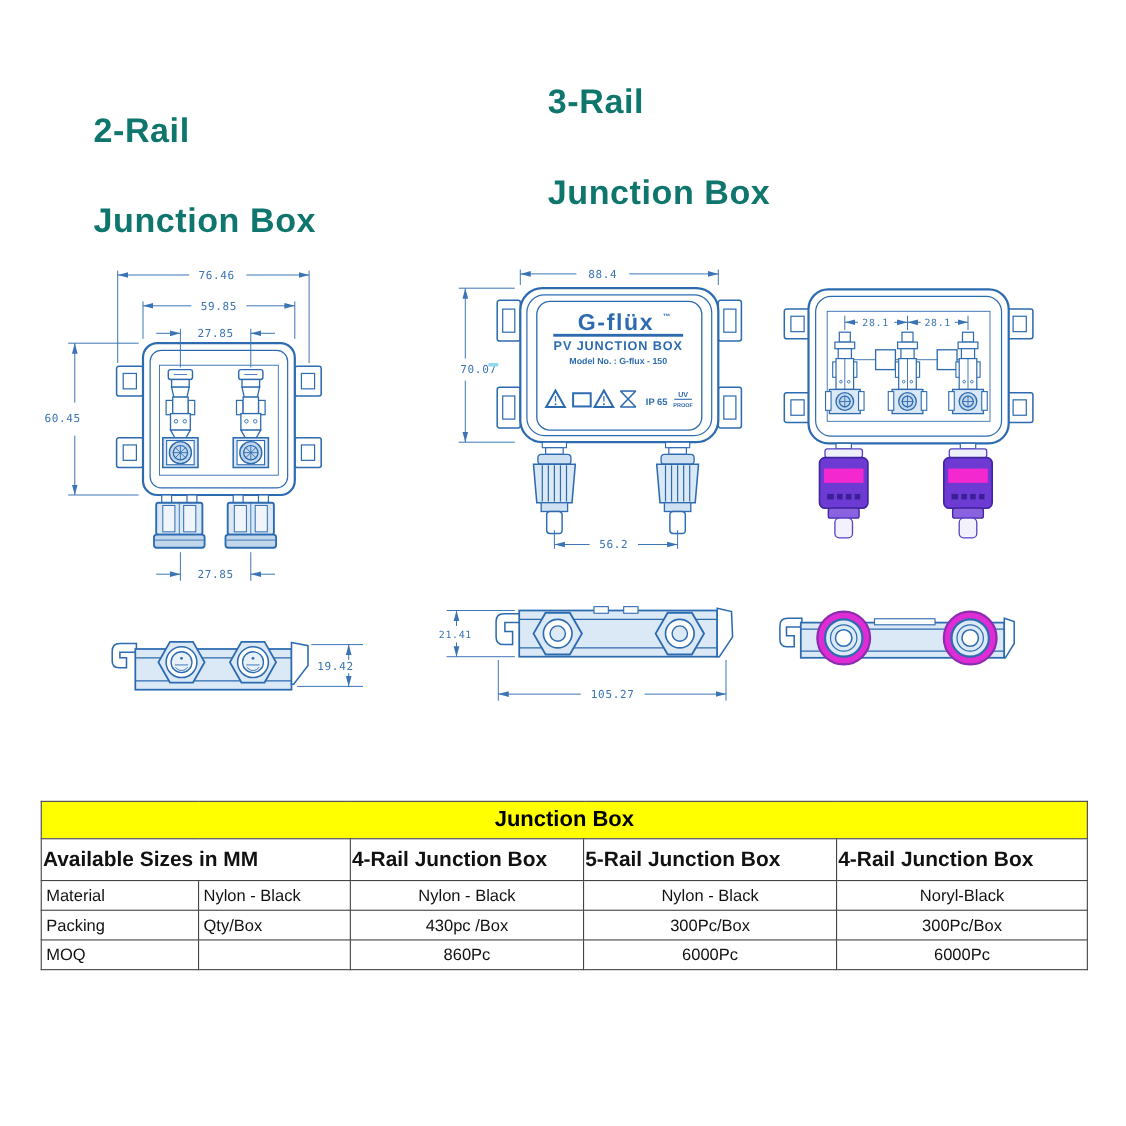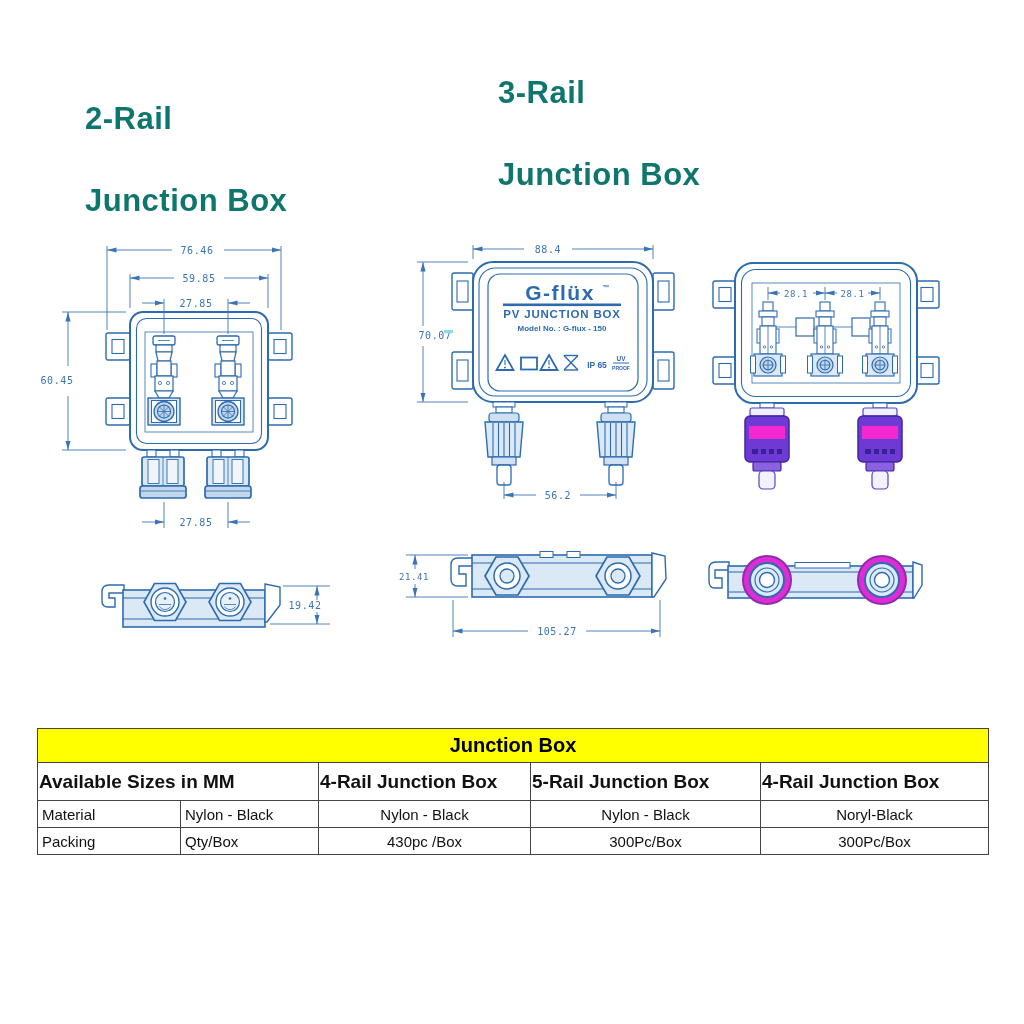--- a/index.html
+++ b/index.html
@@ -364,16 +364,23 @@
         <td>Nylon - Black</td>
         <td>Noryl-Black</td>
       </tr>
       <tr class="data-row">
         <td class="cell-left">Packing</td>
         <td class="cell-left">Qty/Box</td>
         <td>430pc /Box</td>
         <td>300Pc/Box</td>
         <td>300Pc/Box</td>
       </tr>
+      <tr class="data-row">
+        <td class="cell-left">MOQ</td>
+        <td class="cell-left"></td>
+        <td>860Pc</td>
+        <td>6000Pc</td>
+        <td>6000Pc</td>
+      </tr>
     </tbody>
   </table>
 
 </div>
 
 </body></html>

